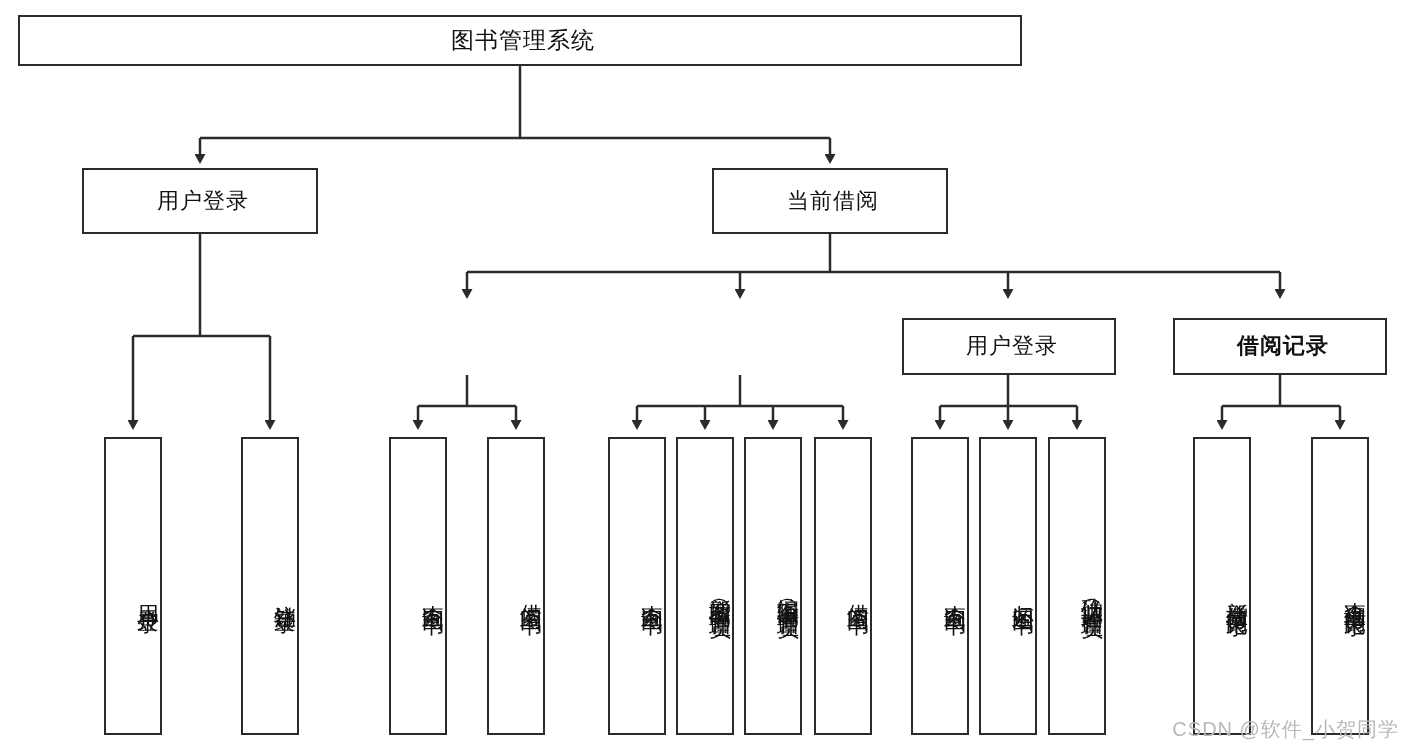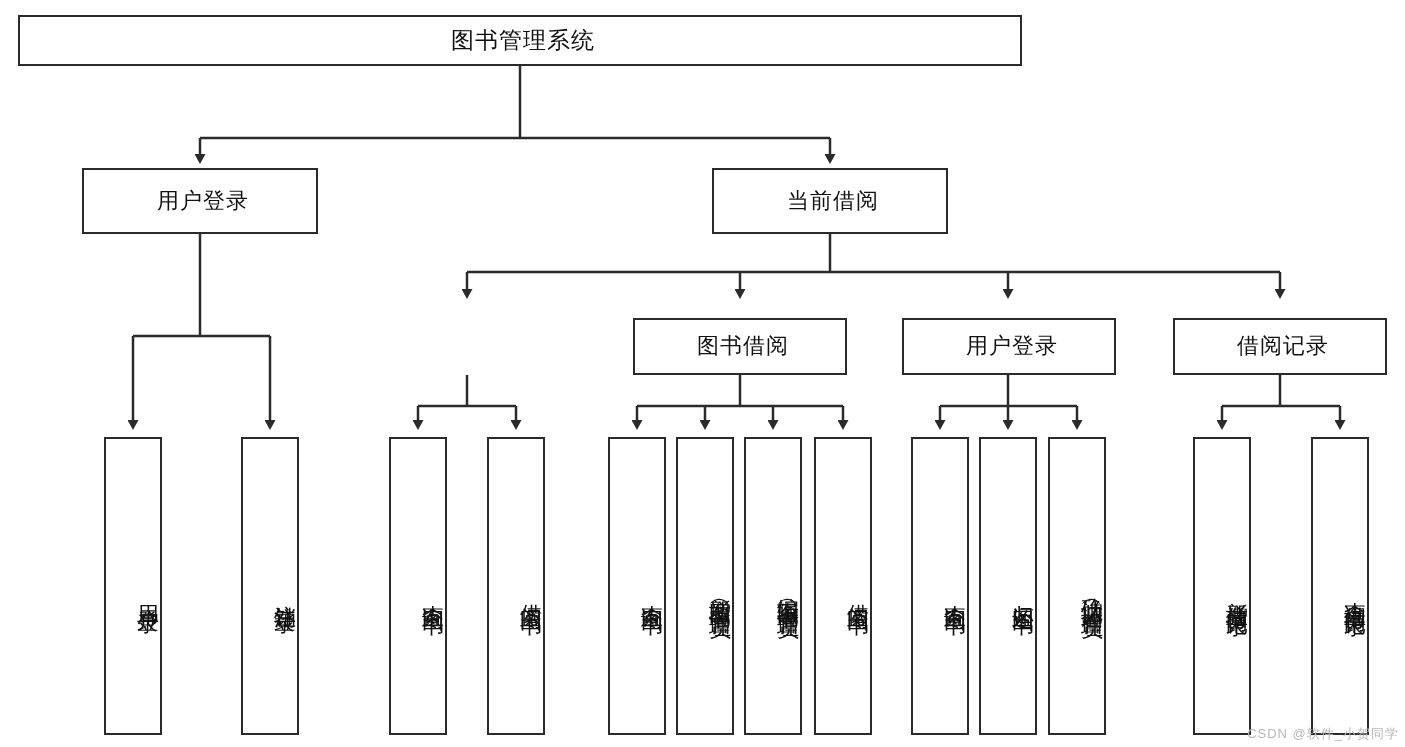--- a/index.html
+++ b/index.html
@@ -45,21 +45,21 @@
     writing-mode:vertical-rl;
     text-orientation:upright;
     display:block;
     white-space:nowrap;
     letter-spacing:3px;
   }
   .watermark{
     position:absolute;
     right:6px;
     bottom:4px;
-    font-size:13px;
+    font-size:20px;
     color:#b8b8b8;
     letter-spacing:1px;
     white-space:nowrap;
     user-select:none;
   }
 </style>
 </head>
 <body>
 
 <div id="canvas">
@@ -114,25 +114,24 @@
     </g>
   </svg>
 
   <div class="node h root" style="left:18px;top:15px;width:1004px;height:51px;">图书管理系统</div>
 
   <div class="node h" style="left:82px;top:168px;width:236px;height:66px;">用户登录</div>
 
   <div class="node h" style="left:712px;top:168px;width:236px;height:66px;">当前借阅</div>
 
 
-  <div class="node h" style="left:633px;top:318px;width:214px;height:57px;">图书借阅</div>
 
   <div class="node h" style="left:902px;top:318px;width:214px;height:57px;">用户登录</div>
 
-  <div class="node h" style="left:1173px;top:318px;width:214px;height:57px;">借阅记录</div>
+  <div class="node h" style="left:1173px;top:318px;width:214px;height:57px;font-weight:bold;">借阅记录</div>
 
   <div class="node v" style="left:104px;top:437px;width:58px;height:298px;">
     <span class="vtext">用户登录</span>
   </div>
   <div class="node v" style="left:241px;top:437px;width:58px;height:298px;">
     <span class="vtext">注销登录</span>
   </div>
 
   <div class="node v" style="left:389px;top:437px;width:58px;height:298px;">
     <span class="vtext">查询图书</span>

